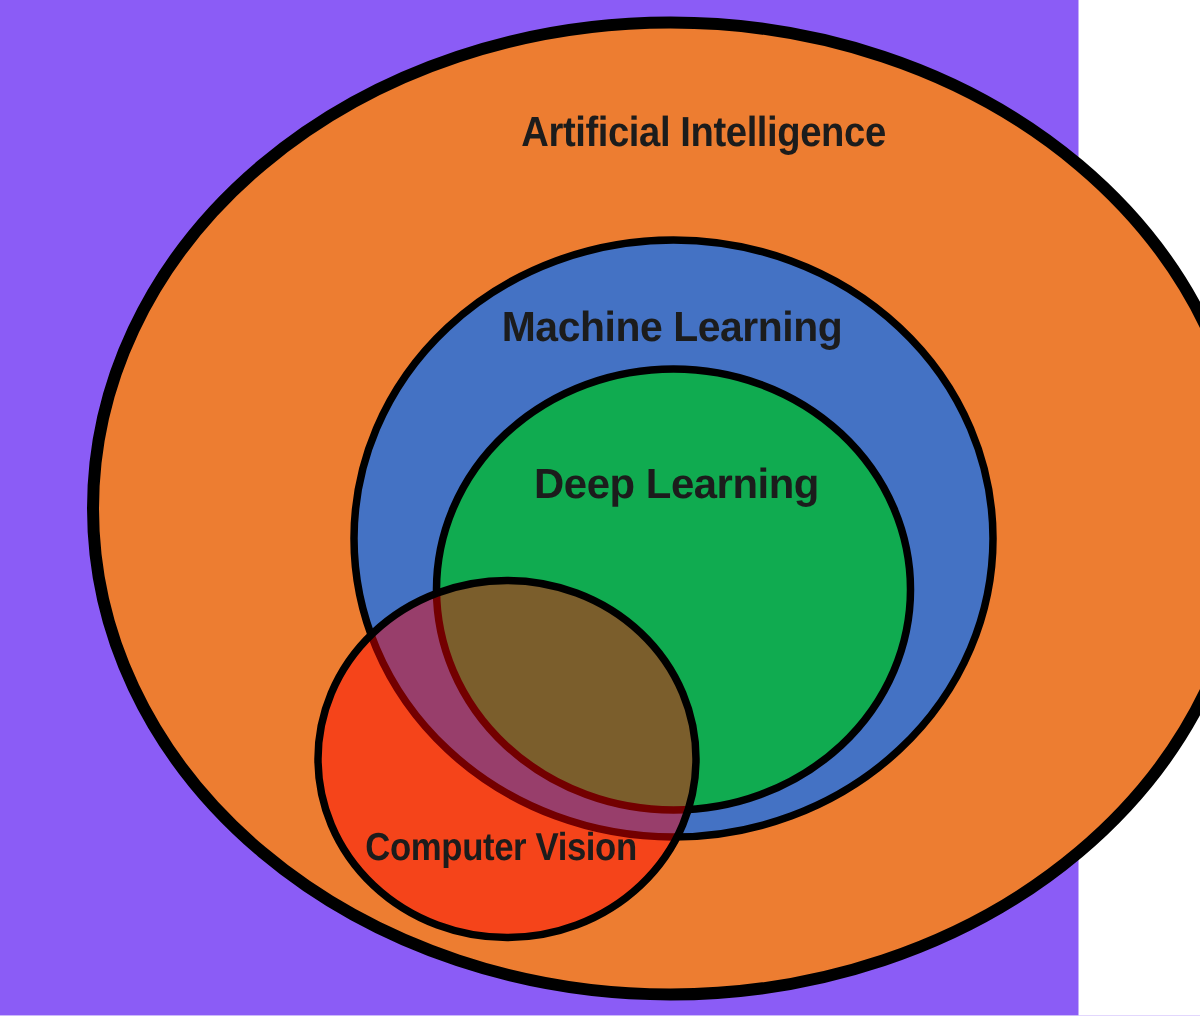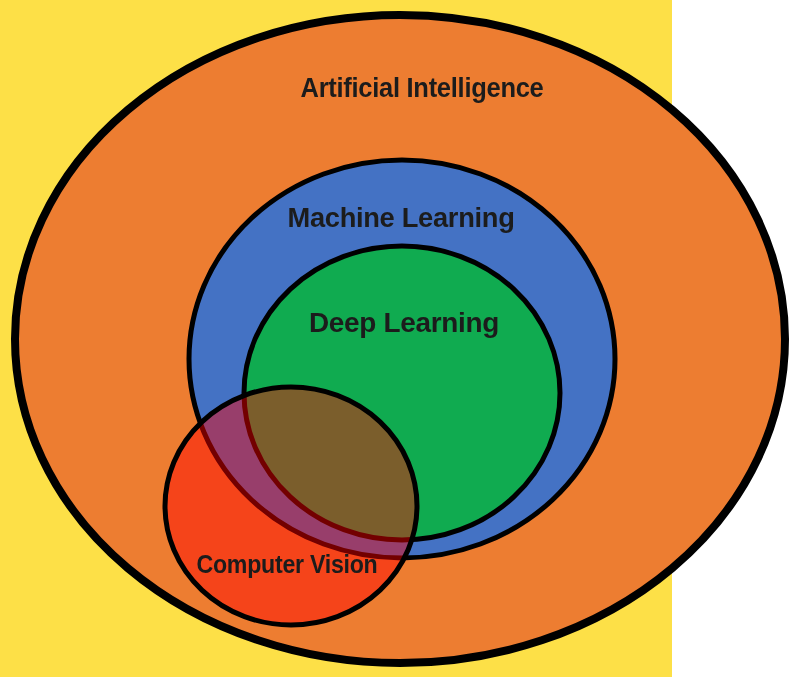--- a/index.html
+++ b/index.html
@@ -8,21 +8,22 @@
     padding: 0;
     background: #ffffff;
     width: 800px;
     height: 677px;
     overflow: hidden;
   }
   .stage {
     position: relative;
     width: 672px;
     height: 677px;
-    background: #fde047;
+    background: #8b5cf6;
+    padding-left: 47px;
   }
   svg { display: block; }
   .lbl {
     font-family: "Liberation Sans", sans-serif;
     font-weight: bold;
     font-size: 28px;
     text-anchor: middle;
     letter-spacing: -0.3px;
   }
   .lbl-small {

